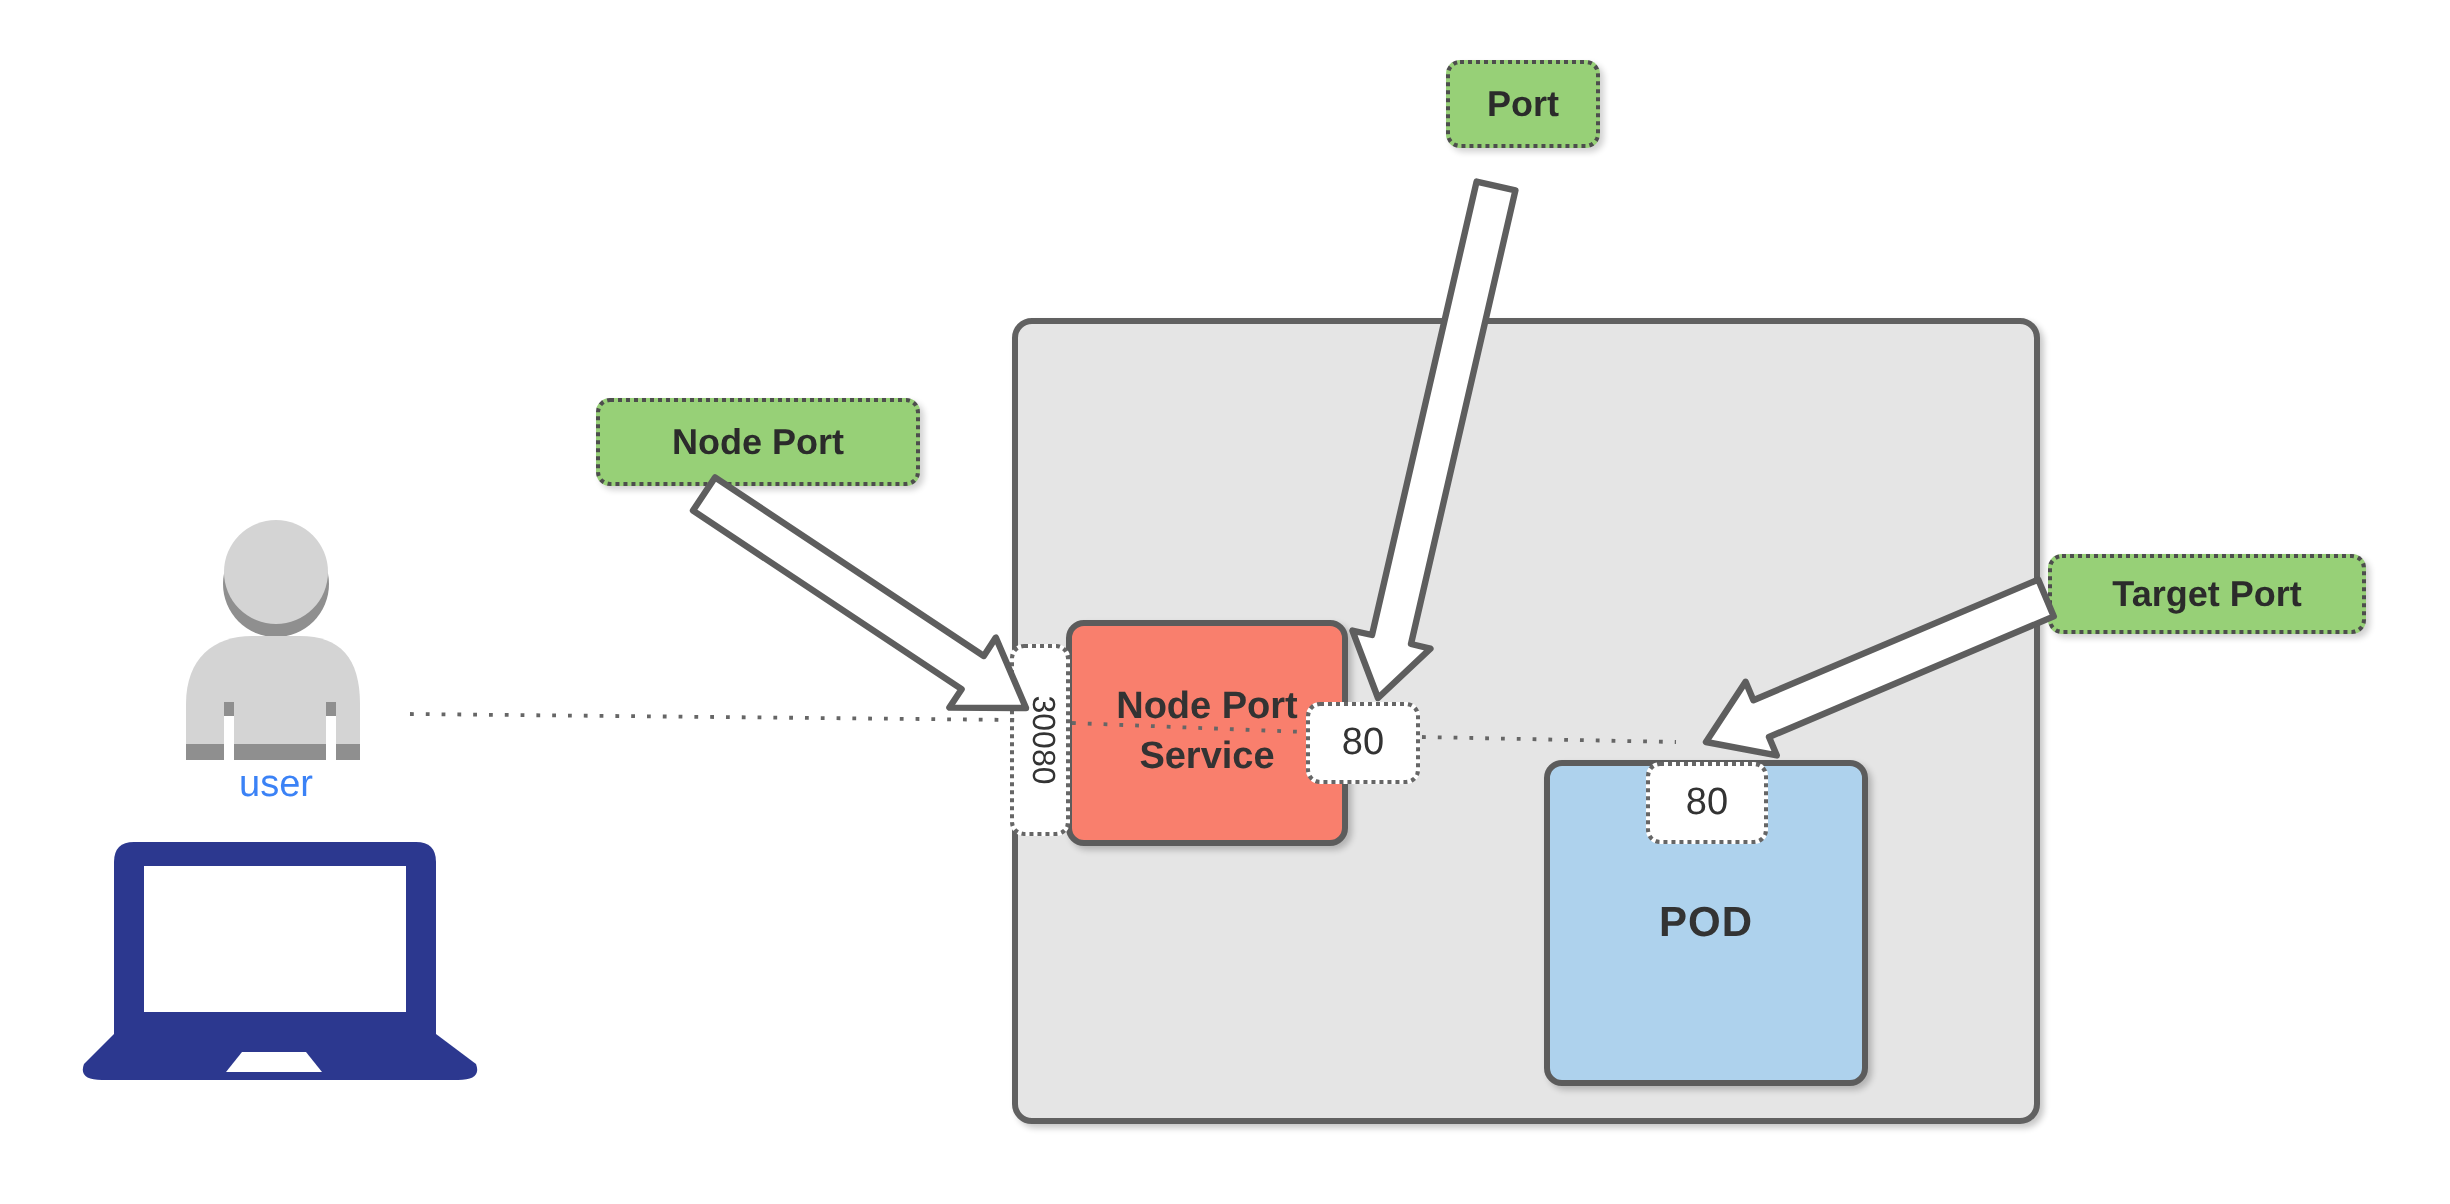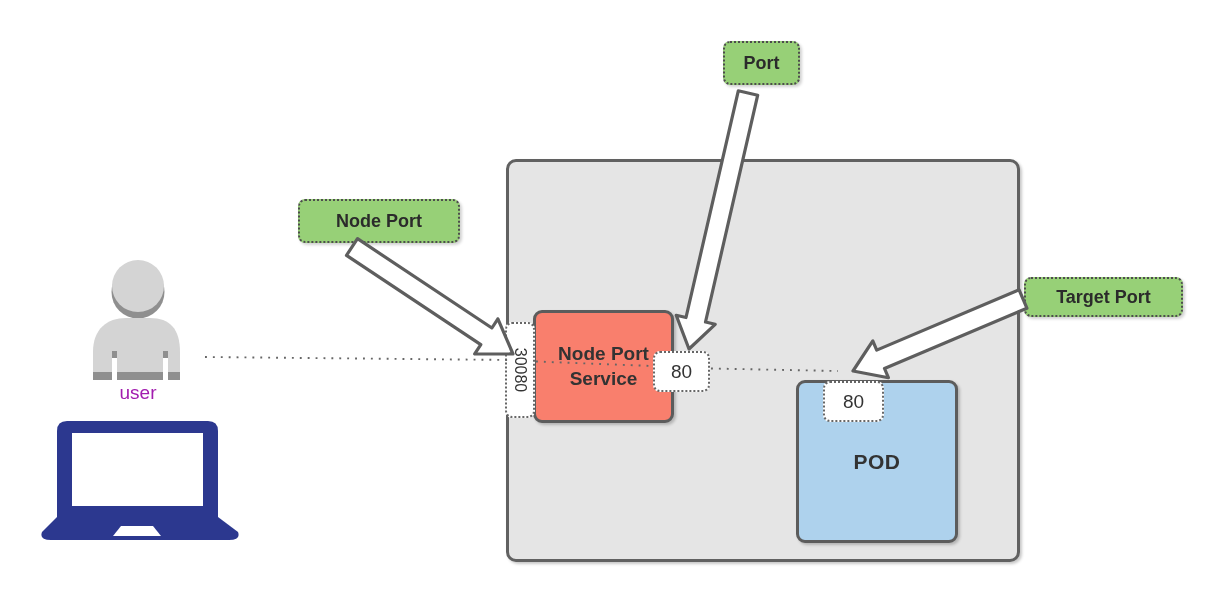--- a/index.html
+++ b/index.html
@@ -21,48 +21,48 @@
     box-shadow:2px 2px 3px rgba(0,0,0,.22);z-index:2;
     display:flex;flex-direction:column;align-items:center;justify-content:center;
     font-weight:bold;font-size:19px;line-height:1.28;text-align:center;
   }
   
   .pod-box{
     left:772px;top:380px;width:162px;height:163px;
     background:#aed2ed;border:3px solid #5c5c5c;border-radius:9px;
     box-shadow:2px 2px 3px rgba(0,0,0,.22);z-index:2;
     display:flex;align-items:center;justify-content:center;
-    font-weight:bold;font-size:21px;letter-spacing:.5px;margin-left:24px;
+    font-weight:bold;font-size:21px;letter-spacing:.5px;
   }
   
   .port-chip{
     background:#fff;border:2px dotted #666;border-radius:7px;
     display:flex;align-items:center;justify-content:center;
     font-size:19px;color:#333;z-index:3;
   }
   .port-30080{left:505px;top:322px;width:30px;height:96px;}
   .port-30080 span{transform:rotate(90deg);white-space:nowrap;font-size:16px;}
   .port-80-svc{left:653px;top:351px;width:57px;height:41px;}
   .port-80-pod{left:823px;top:381px;width:61px;height:41px;}
   
   .green-label{
     background:#97d077;border:2px dotted #4d4d4d;border-radius:7px;
     display:flex;align-items:center;justify-content:center;
     font-weight:bold;font-size:18px;color:#2b2b2b;
     box-shadow:2px 2px 3px rgba(0,0,0,.18);z-index:3;
   }
   .label-node-port{left:298px;top:199px;width:162px;height:44px;}
-  .label-port{left:723px;top:41px;width:77px;height:44px;}
+  .label-port{left:723px;top:30px;width:77px;height:44px;}
   .label-target-port{left:1024px;top:277px;width:159px;height:40px;}
   
   .user-icon{position:absolute;left:86px;top:254px;z-index:2;}
   .laptop-icon{position:absolute;left:40px;top:415px;z-index:2;}
   .user-label{
     position:absolute;left:98px;top:382px;width:80px;text-align:center;
-    font-size:19px;color:#a21caf;z-index:2;
+    font-size:19px;color:#3b82f6;z-index:2;
   }
   
   .overlay{position:absolute;left:0;top:0;z-index:4;pointer-events:none;}
   .block-arrow{fill:#ffffff;stroke:#5e5e5e;stroke-width:3.2;stroke-linejoin:round;}
   .dotted{stroke:#666;stroke-width:1.9;stroke-dasharray:1.9 6;fill:none;}
 </style>
 </head>
 <body>
 
 <div class="canvas">

